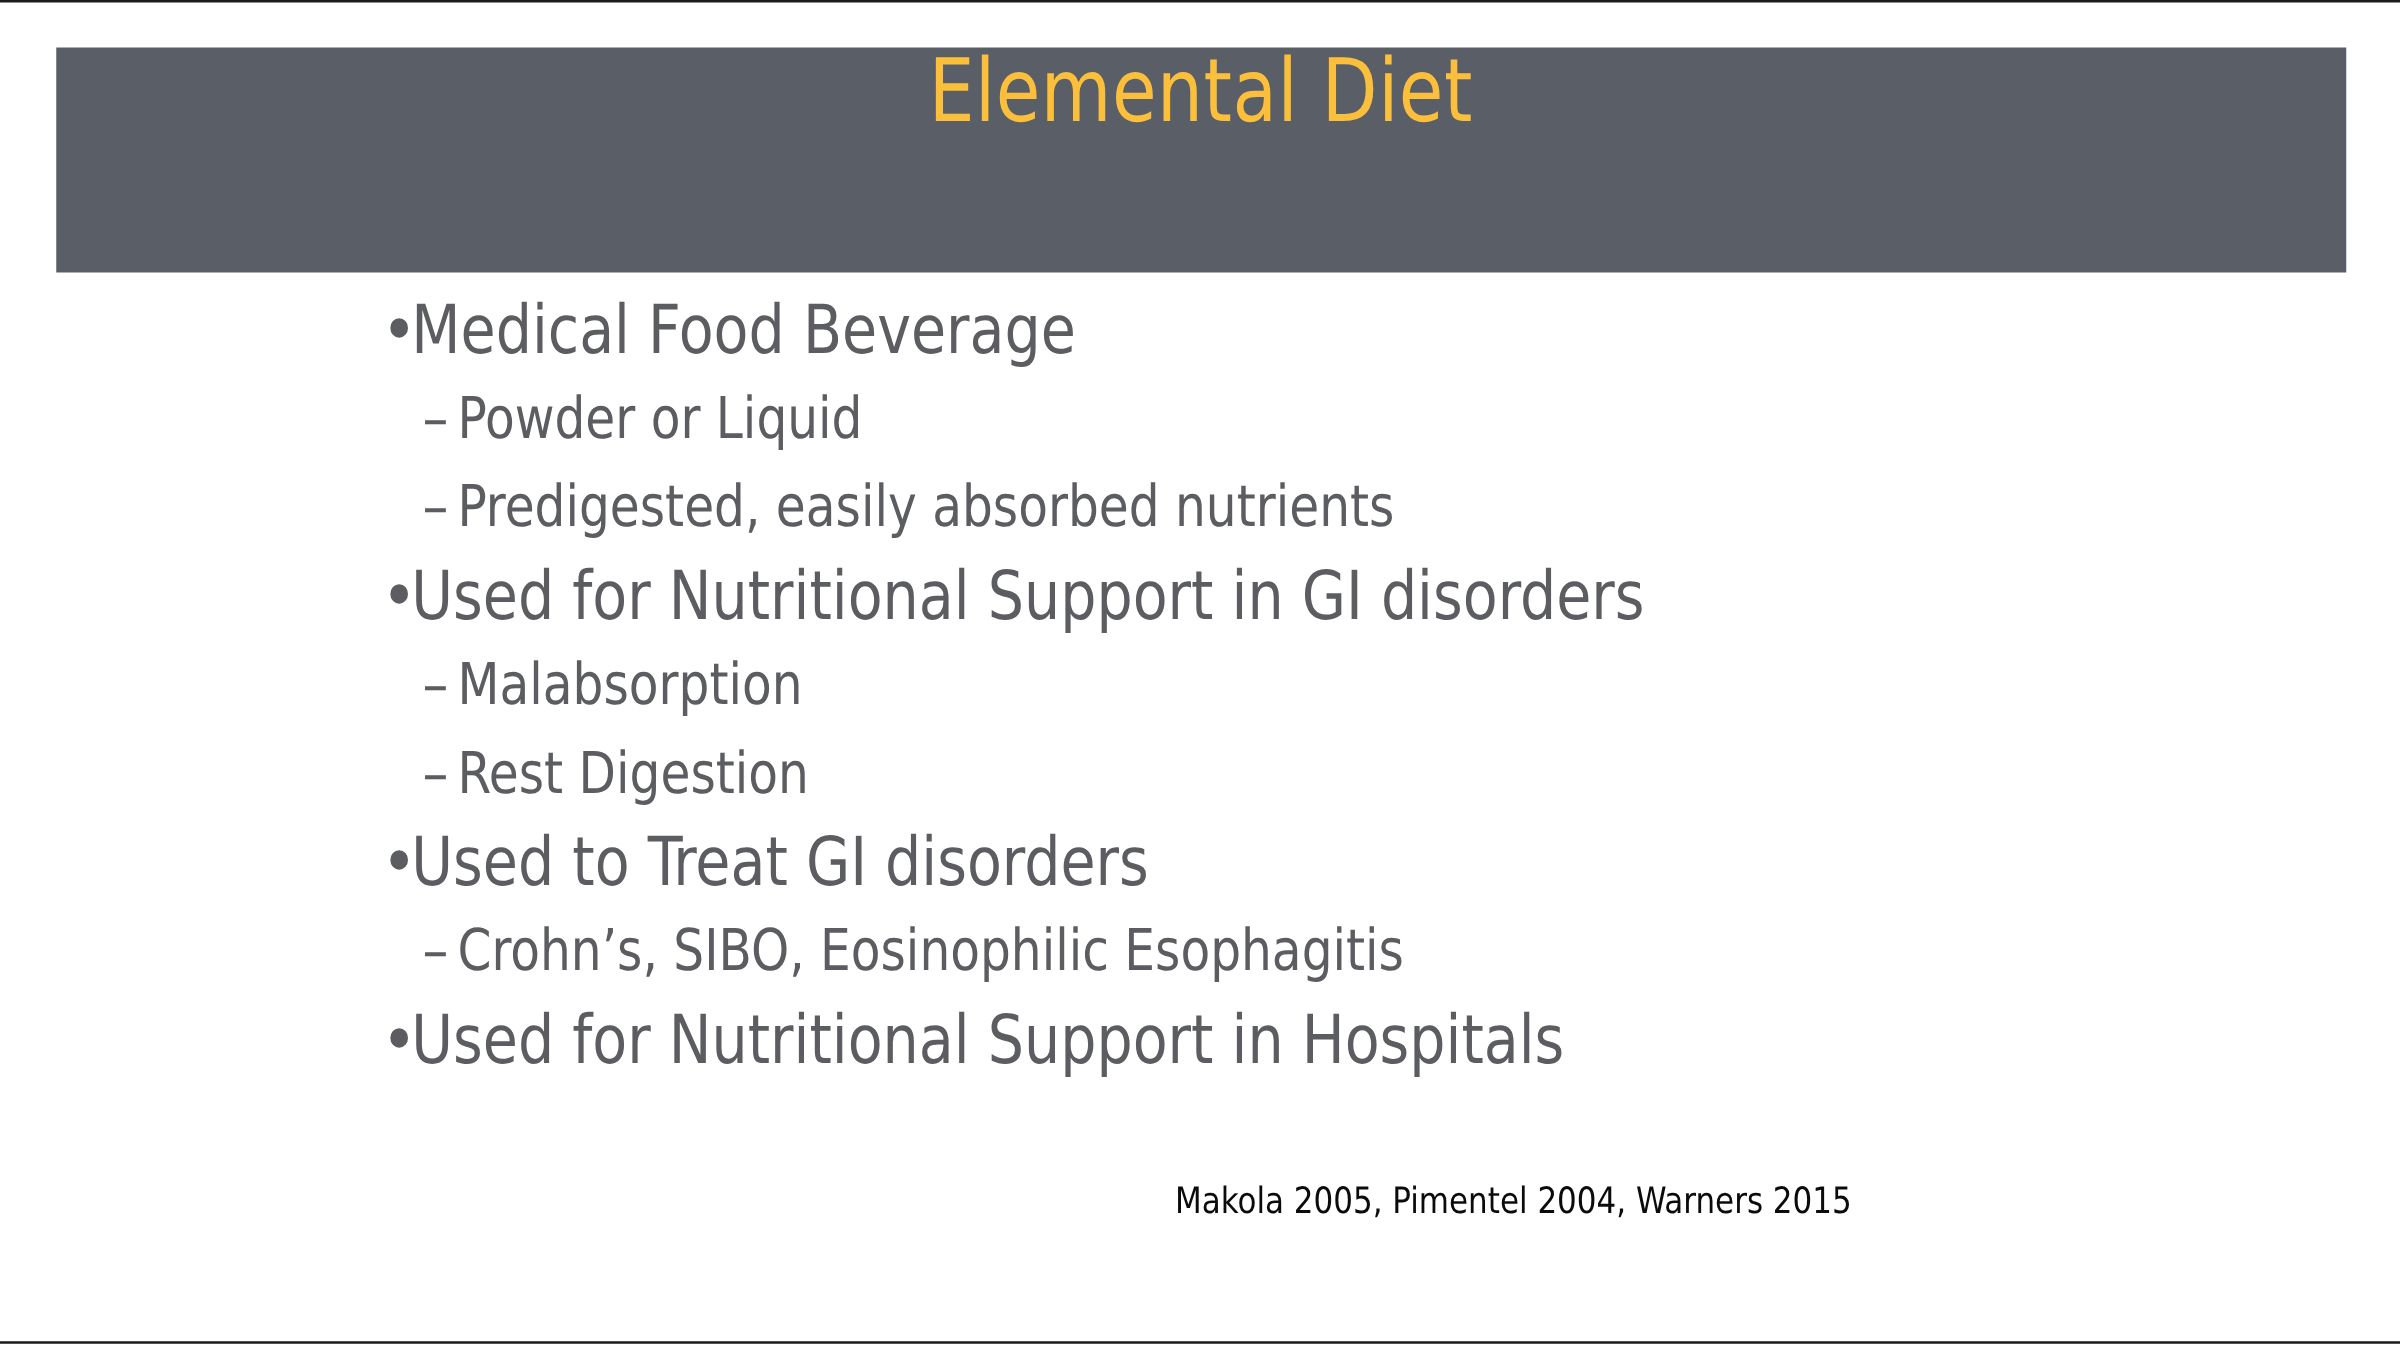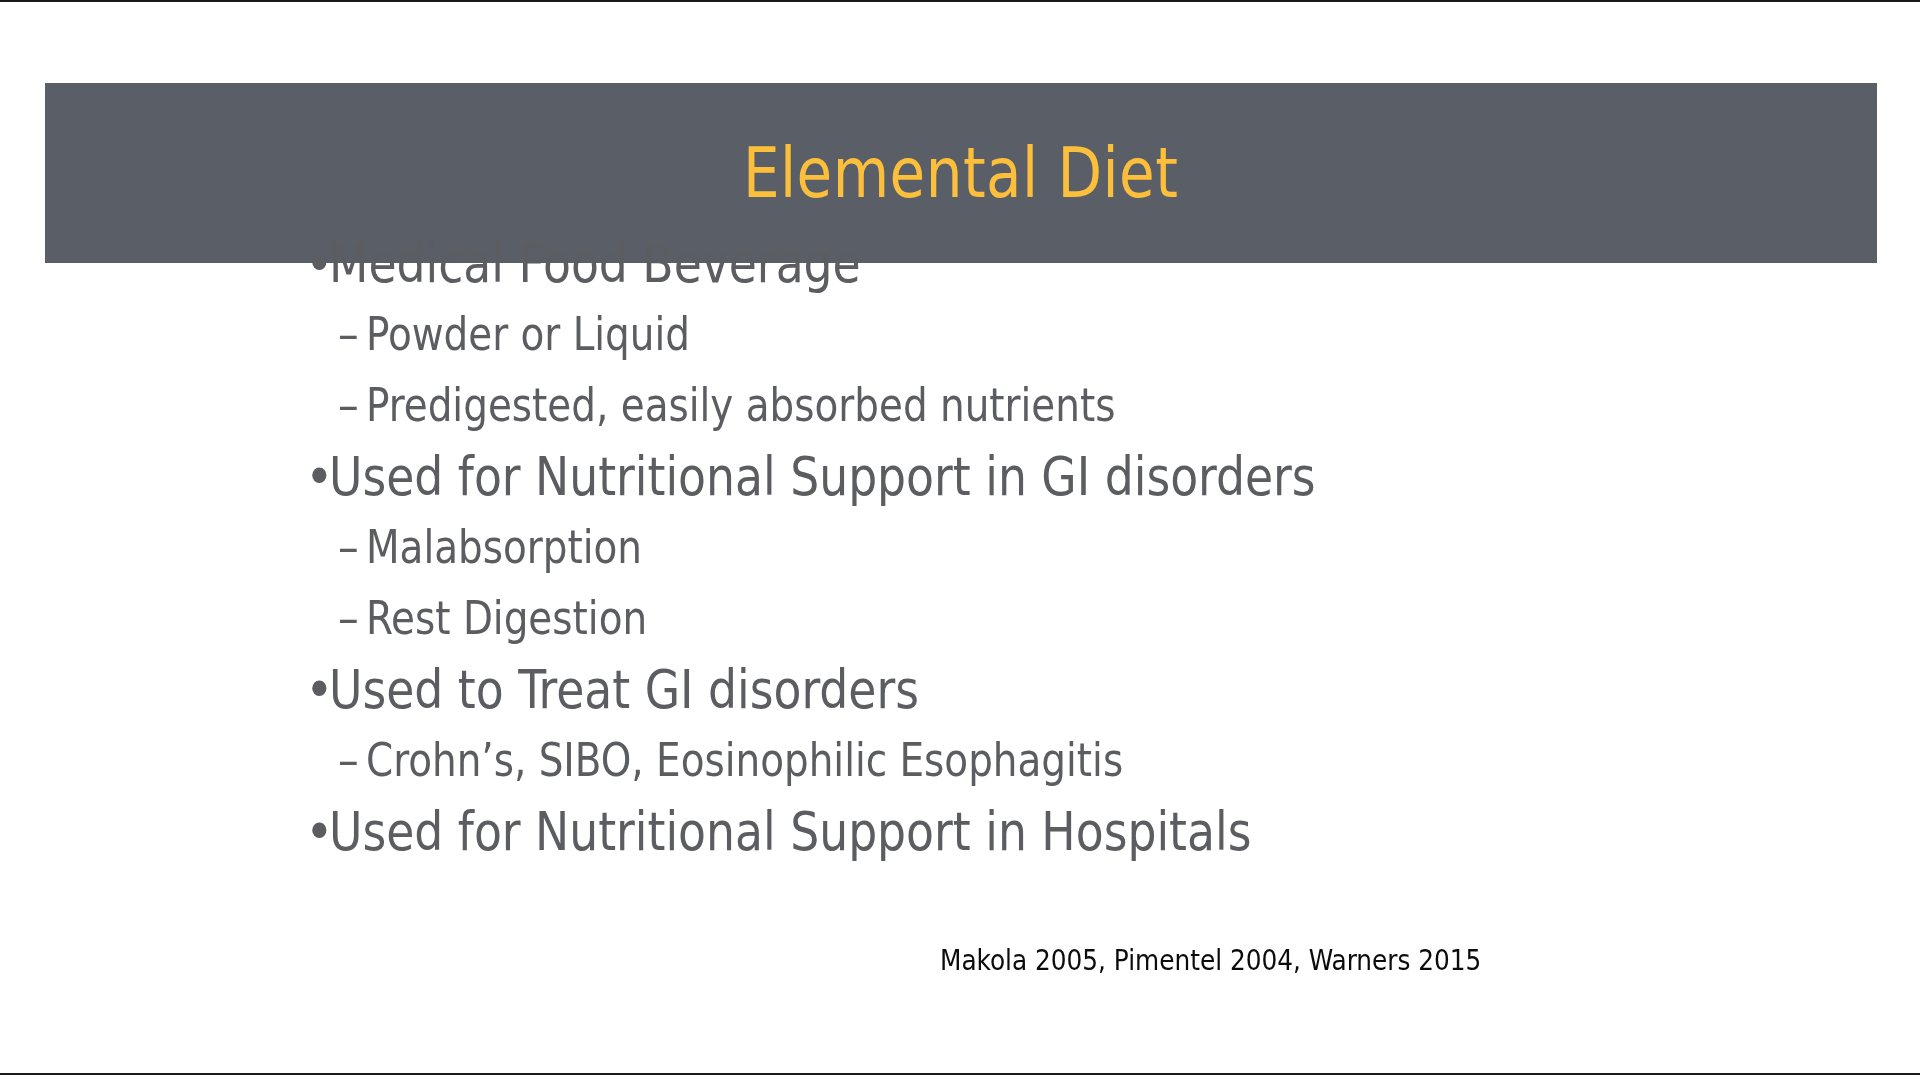--- a/index.html
+++ b/index.html
@@ -33,23 +33,22 @@
 
   
   #title-banner {
     position: absolute;
     left: 45px;
     top: 38px;
     width: 1832px;
     height: 180px;
     background: #5a5e66;
     display: flex;
-    align-items: center;
+    align-items: flex-start;
     justify-content: center;
-    margin-top: 45px;
   }
   #title-text {
     font-size: 70px;
     line-height: 1;
     font-weight: 300;
     letter-spacing: 0.5px;
     color: #fbbf3c;
     white-space: nowrap;
     transform: scaleX(0.92);
     transform-origin: center center;

